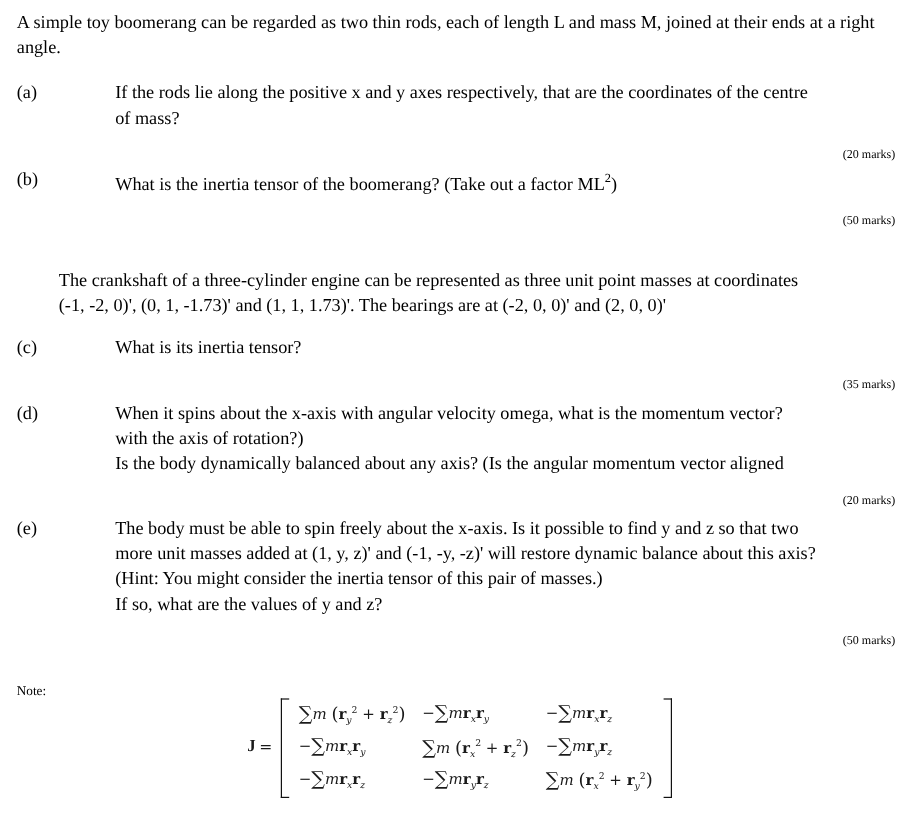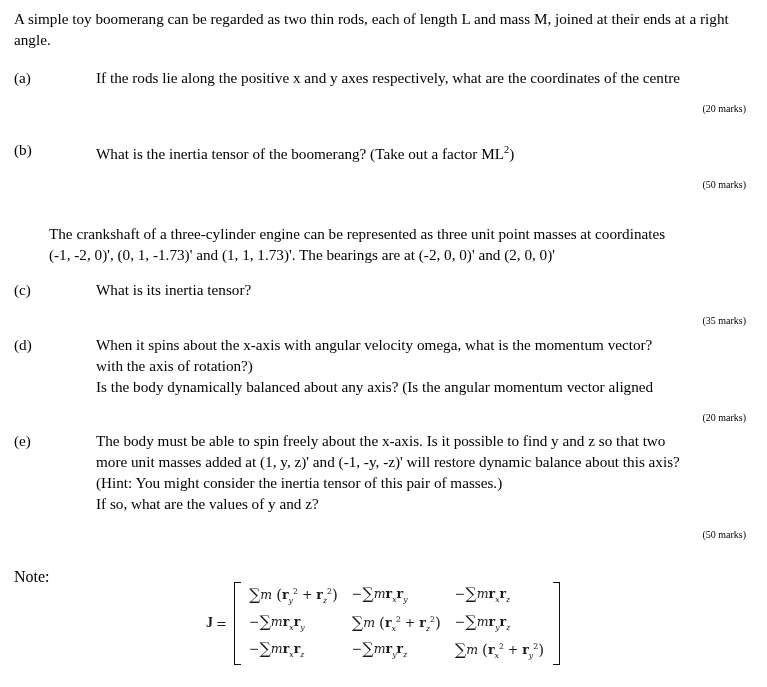--- a/index.html
+++ b/index.html
@@ -66,21 +66,21 @@
     width: 738px;
     font-size: 15.2px;
     line-height: 21px;
   }
   .para .line { display: block; white-space: nowrap; }
   
   .note-label {
     position: absolute;
     left: 14px;
     top: 566px;
-    font-size: 16px;
+    font-size: 11px;
     line-height: 21px;
   }
   .formula-wrap {
     position: absolute;
     left: 0;
     top: 582px;
     width: 767px;
     display: flex;
     justify-content: center;
     align-items: center;
@@ -152,21 +152,22 @@
 <body>
 
 <div class="page">
 
   <div class="intro">A simple toy boomerang can be regarded as two thin rods, each of length L and mass M, joined at their ends at a right angle.</div>
 
   <div class="qblock" style="top:67px;">
     <div class="qrow">
       <div class="qlabel">(a)</div>
       <div class="qtext">
-        <span class="line">If the rods lie along the positive x and y axes respectively, what are the coordinates of the centre</span>
+        <span class="line">If the rods lie along the positive x and y axes respectively, that are the coordinates of the centre</span>
+        <span class="line">of mass?</span>
       </div>
     </div>
     <div class="marks" style="margin-top:10px;">(20 marks)</div>
   </div>
 
   <div class="qblock" style="top:139px;">
     <div class="qrow">
       <div class="qlabel">(b)</div>
       <div class="qtext">What is the inertia tensor of the boomerang? (Take out a factor ML<sup class="sup2">2</sup>)</div>
     </div>

